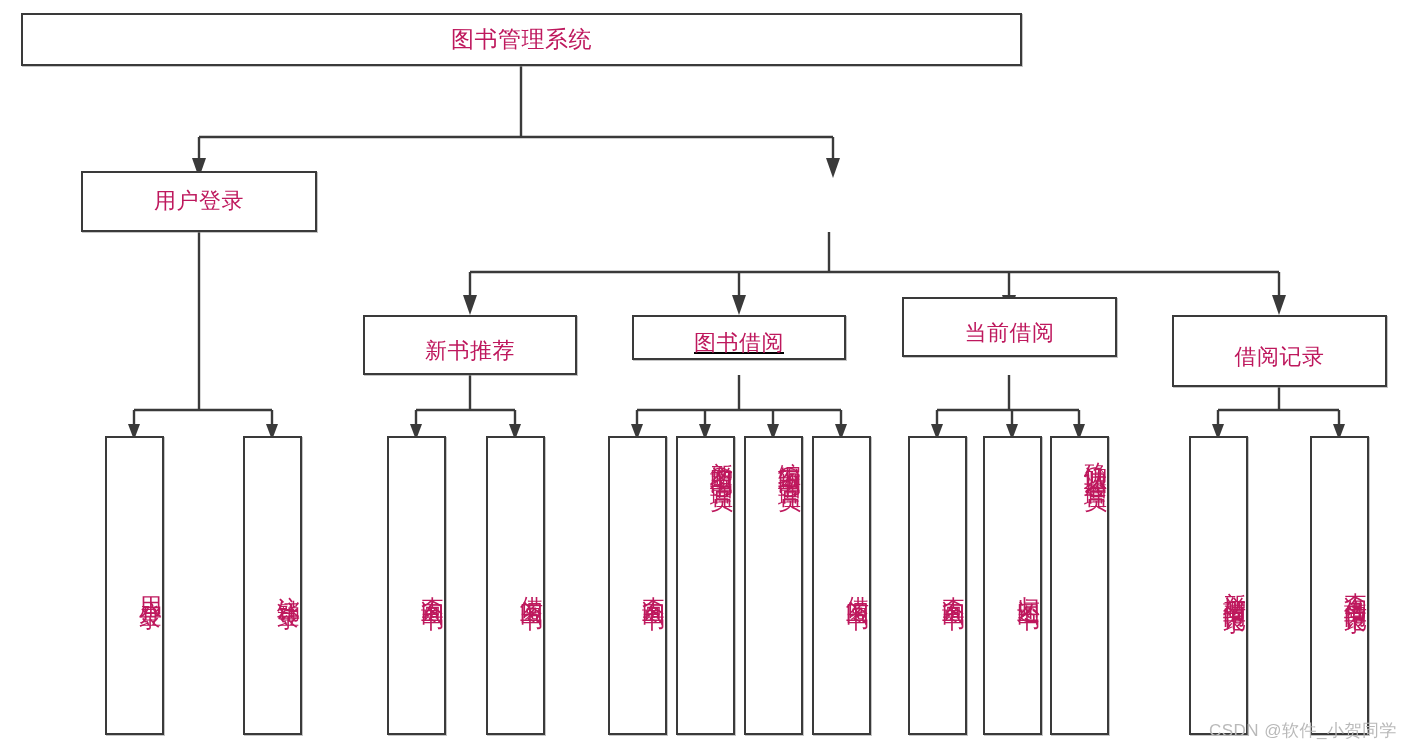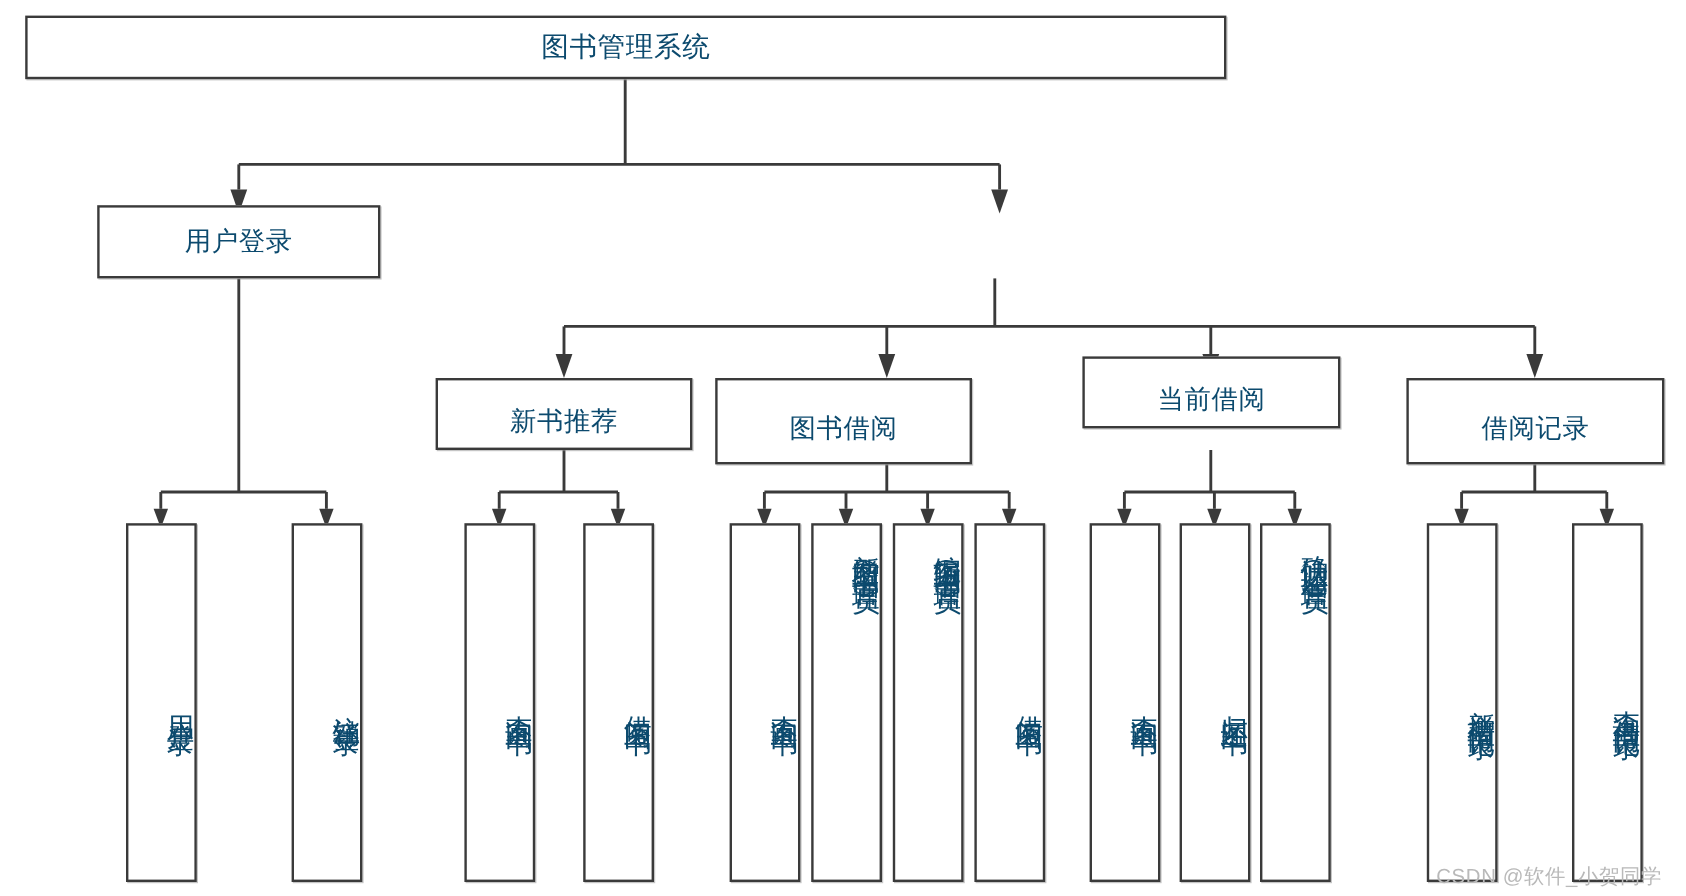--- a/index.html
+++ b/index.html
@@ -29,21 +29,21 @@
     position: absolute;
     box-sizing: border-box;
     background: #ffffff;
     border: 2px solid #3a3a3a;
     display: flex;
     align-items: center;
     justify-content: center;
     box-shadow: 1px 1px 0 0 rgba(150,150,150,0.55);
   }
   .node .label {
-    color: #0c4a6e;
+    color: #be185d;
     line-height: 1.12;
     letter-spacing: 0.5px;
     text-align: left;
     white-space: nowrap;
   }
   .node-root .label { font-size: 23px; }
   .node-l2 .label   { font-size: 22px; }
   .node-l3 .label   { font-size: 22px; margin-top: 12px; }
   .node-leaf {
     align-items: flex-start;
@@ -58,21 +58,21 @@
     width: 100%;
     display: block;
   }
   .node-leaf {
     align-items: center;
   }
   .node-leaf.top-align { align-items: flex-start; }
   .node-leaf.top-align .label { margin-top: 6px; }
   #watermark {
     position: absolute;
-    right: 20px;
+    right: 8px;
     bottom: 5px;
     font-size: 17px;
     color: #b9b9b9;
     white-space: nowrap;
     letter-spacing: 0.5px;
   }
 </style>
 </head>
 <body>
 
@@ -155,21 +155,21 @@
     <span class="label">图书管理系统</span>
   </div>
 
   <div class="node node-l2" style="left:81px; top:171px; width:236px; height:61px;">
     <span class="label">用户登录</span>
   </div>
 
   <div class="node node-l3" style="left:363px; top:315px; width:214px; height:60px;">
     <span class="label">新书推荐</span>
   </div>
-  <div class="node node-l3" style="left:596px; top:315px; width:214px; height:72px;">
+  <div class="node node-l3" style="left:632px; top:315px; width:214px; height:45px;text-decoration:underline;">
     <span class="label">图书借阅</span>
   </div>
   <div class="node node-l3" style="left:902px; top:297px; width:215px; height:60px;">
     <span class="label">当前借阅</span>
   </div>
   <div class="node node-l3" style="left:1172px; top:315px; width:215px; height:72px;">
     <span class="label">借阅记录</span>
   </div>
 
   <div class="node node-leaf" style="left:105px; top:436px; width:59px; height:299px;">

